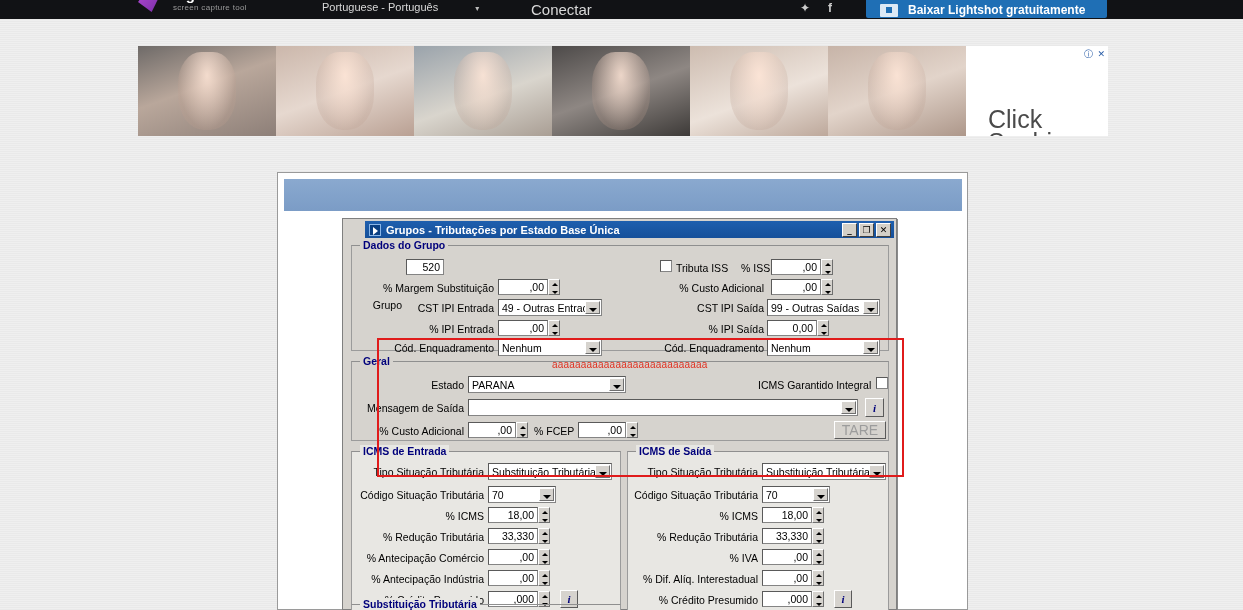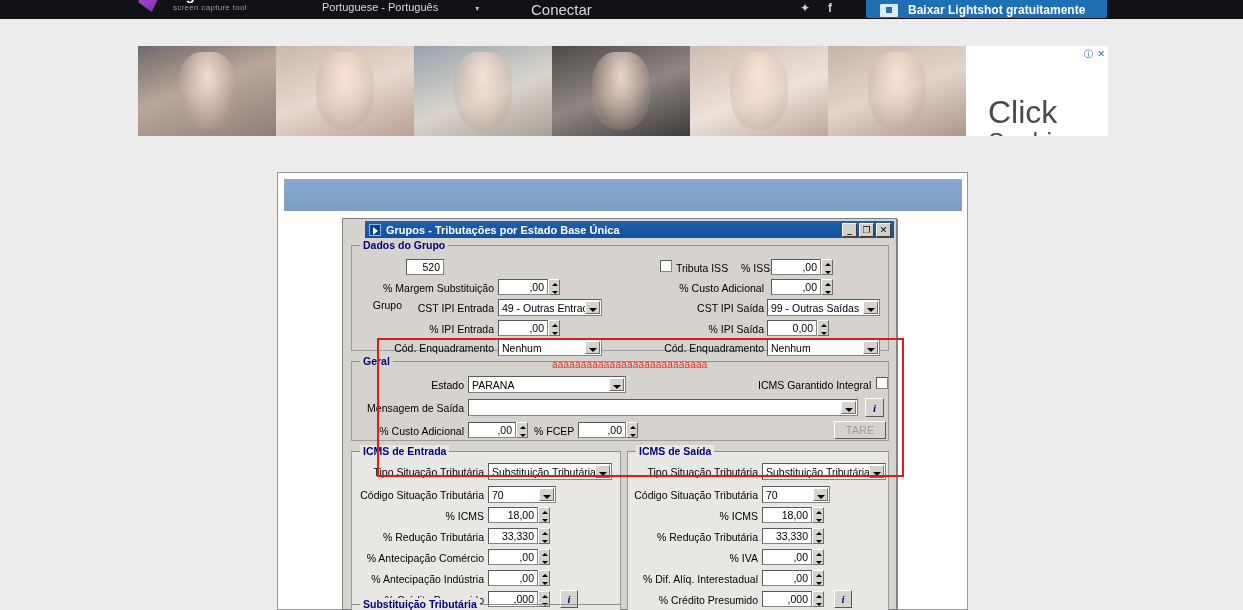--- a/index.html
+++ b/index.html
@@ -92,21 +92,21 @@
     position: absolute; left: 50%; top: 6px; transform: translateX(-50%);
     width: 58px; height: 78px;
     background: radial-gradient(ellipse at 50% 30%, rgba(255,230,215,.85), rgba(190,160,145,.25) 70%);
     border-radius: 40% 40% 45% 45%;
   }
   .ad .label {
     position: absolute; left: 828px; top: 0; width: 142px; height: 90px;
     background: #ffffff;
   }
   .ad .label .l1 {
-    position: absolute; left: 22px; top: 48px; font-size: 32px; color: #4a4a4a;
+    position: absolute; left: 22px; top: 59px; font-size: 25px; color: #4a4a4a;
   }
   .ad .label .l2 {
     position: absolute; left: 22px; top: 82px; font-size: 25px; color: #4a4a4a;
   }
   .ad .adchoice {
     position: absolute; right: 3px; top: 2px; font-size: 9px; color: #2c5fa8;
   }
   .ad .adchoice .x { color: #2c5fa8; margin-left: 2px; }
 
   
@@ -212,21 +212,21 @@
 
   .chk {
     position: absolute; width: 12px; height: 12px;
     background: #ffffff; border: 1px solid #848484;
     border-top-color: #5a5a5a; border-left-color: #5a5a5a;
   }
 
   .btn {
     position: absolute; background: #d6d3ce;
     border: 1px solid #ffffff; border-right-color: #5a5a5a; border-bottom-color: #5a5a5a;
-    font-size: 11px; display: flex; align-items: center; justify-content: center;
+    font-size: 14px; display: flex; align-items: center; justify-content: center;
     color: #000;
   }
   .btn.disabled { color: #9c9c9c; }
   .ibtn {
     position: absolute; background: #d6d3ce;
     border: 1px solid #ffffff; border-right-color: #5a5a5a; border-bottom-color: #5a5a5a;
     display: flex; align-items: center; justify-content: center;
     color: #00007b; font-weight: bold; font-style: italic; font-size: 11px;
     font-family: "Liberation Serif", serif;
   }

